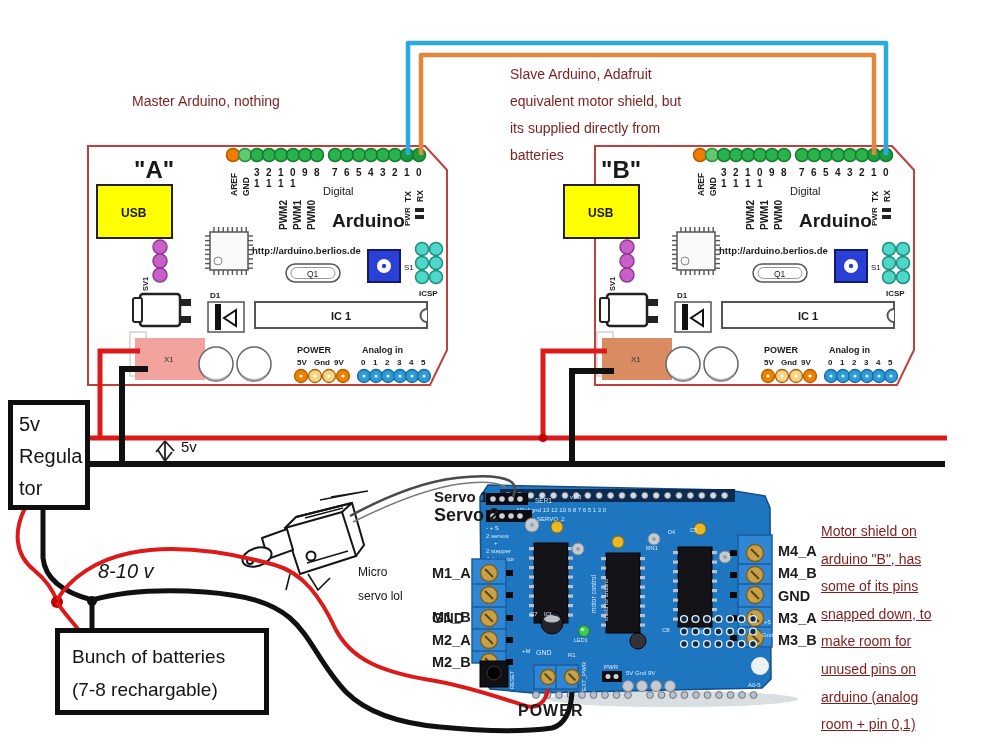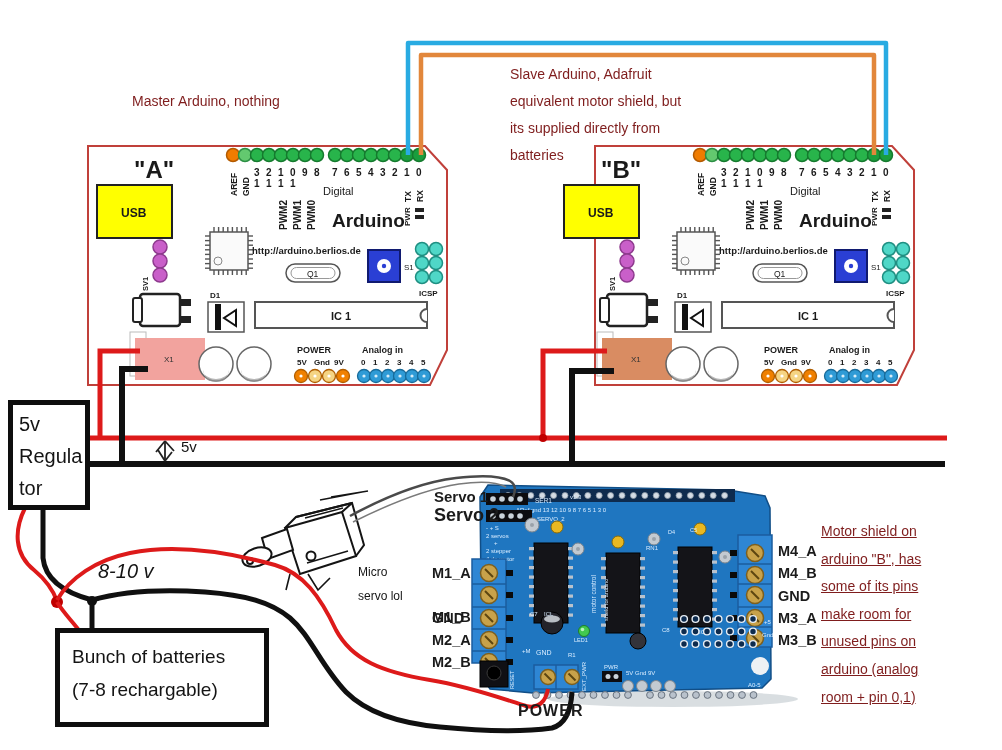--- a/index.html
+++ b/index.html
@@ -618,33 +618,34 @@
     <div>Slave Arduino, Adafruit</div>
     <div>equivalent motor shield, but</div>
     <div>its supplied directly from</div>
     <div>batteries</div>
   </div>
 
   <div class="note" style="left:821px;top:518px;line-height:27.6px;text-decoration:underline;">
     <div>Motor shield on</div>
     <div>arduino "B", has</div>
     <div>some of its pins</div>
+    <div>snapped down, to</div>
     <div>make room for</div>
     <div>unused pins on</div>
     <div>arduino (analog</div>
     <div>room + pin 0,1)</div>
   </div>
 
   <div class="bigbox" style="left:8px;top:400px;width:66px;height:97px;padding:3px 0 0 6px;font-size:20px;line-height:32px;">
     <span class="ln">5v</span>
     <span class="ln">Regula</span>
     <span class="ln">tor</span>
   </div>
 
-  <div class="bigbox" style="left:55px;top:628px;width:192px;height:70px;padding:7px 0 12px 12px;font-size:19px;line-height:33px;">
+  <div class="bigbox" style="left:55px;top:628px;width:192px;height:70px;padding:7px 0 0 12px;font-size:19px;line-height:33px;">
     <span class="ln">Bunch of batteries</span>
     <span class="ln">(7-8 rechargable)</span>
   </div>
 
   <div class="small-label" style="left:98px;top:560px;font-size:20px;font-style:italic;">8-10 v</div>
 
   <div class="small-label" style="left:181px;top:438px;font-size:15px;">5v</div>
 
   <div class="small-label" style="left:358px;top:524px;font-size:12px;line-height:24px;margin-top:36px;">
     <div>Micro</div>

